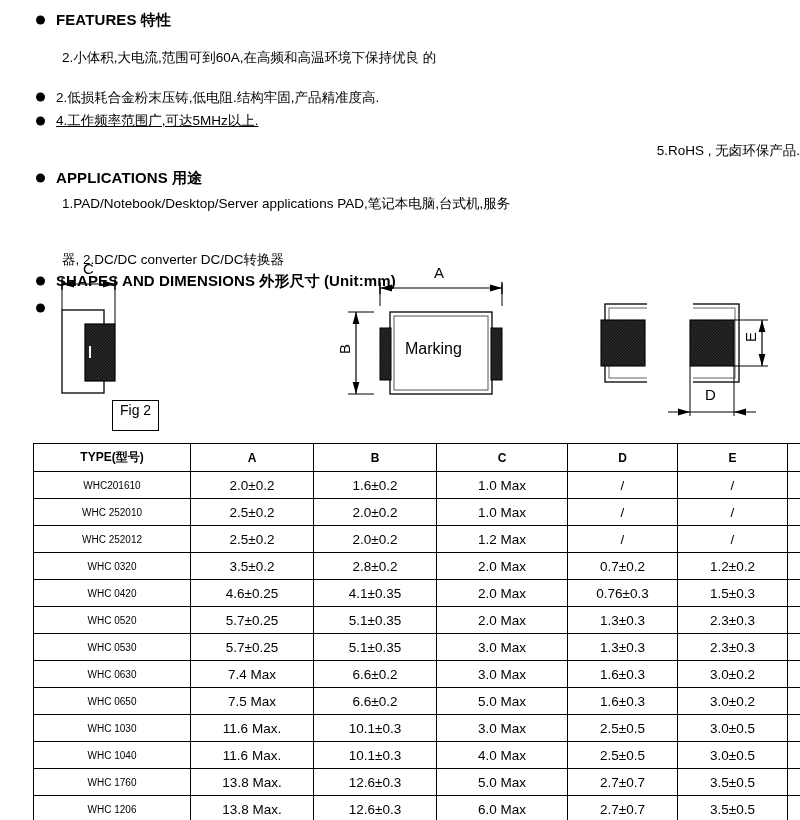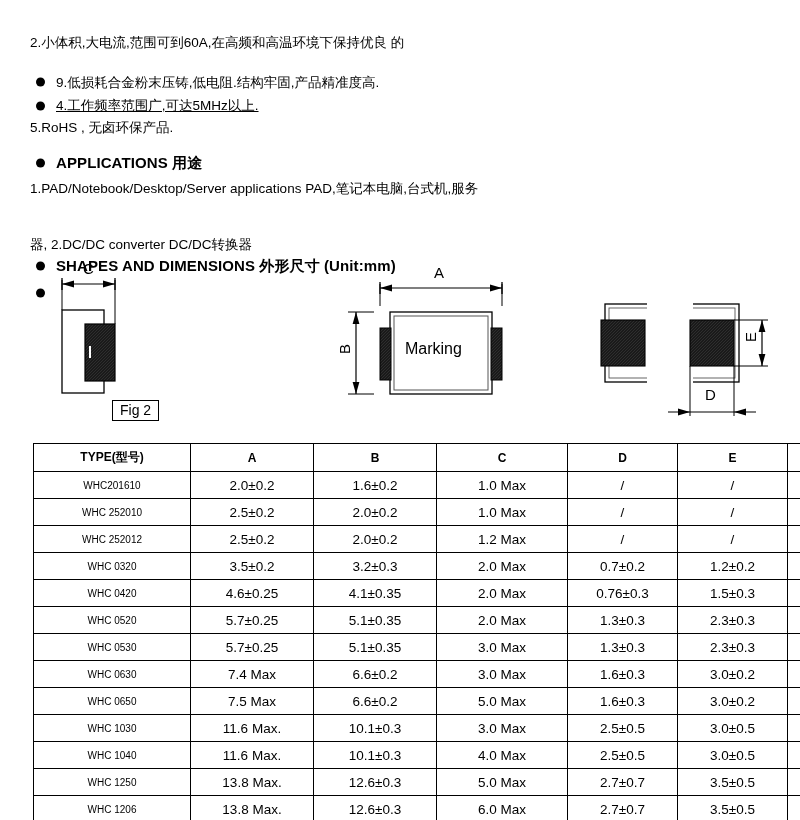--- a/index.html
+++ b/index.html
@@ -45,21 +45,21 @@
   .hdr {
     font-size: 15px;
     font-weight: bold;
     letter-spacing: 0.1px;
   }
   .body-txt {
     font-size: 13.5px;
     font-weight: 500;
   }
   .indent {
-    padding-left: 30px;
+    padding-left: 62px;
   }
 
   
   .figures {
     position: absolute;
     left: 0;
     top: 262px;
     width: 800px;
     height: 176px;
   }
@@ -67,21 +67,21 @@
     position: absolute;
     font-size: 15px;
     font-weight: 500;
     font-family: "Liberation Sans", sans-serif;
   }
   .fig2-box {
     position: absolute;
     left: 112px;
     top: 400px;
     border: 1.4px solid #000;
-    padding: 1px 7px 2px 7px;
+    padding: 1px 7px 12px 7px;
     font-size: 14px;
     background: #fff;
     line-height: 1.15;
   }
 
   
   table.dim {
     position: absolute;
     left: 33px;
     top: 443px;
@@ -112,36 +112,39 @@
   .c-c     { width: 131px; }
   .c-d     { width: 110px; }
   .c-e     { width: 110px; }
   .c-fig   { width: 46px; }
 </style>
 </head>
 <body>
 
 <div class="sheet">
 
+  <div class="line bullet hdr" style="top:12px;">
+    <span>FEATURES 特性</span>
+  </div>
 
 
   <div class="line body-txt indent" style="top:36px;">
     <span>2.小体积,大电流,范围可到60A,在高频和高温环境下保持优良  的</span>
   </div>
 
 
   <div class="line bullet body-txt" style="top:62px;">
-    <span>9.低损耗合金粉末压铸,低电阻.结构牢固,产品精准度高.</span>
+    <span>2.低损耗合金粉末压铸,低电阻.结构牢固,产品精准度高.</span>
   </div>
 
   <div class="line bullet body-txt" style="top:72px;text-decoration:underline;">
     <span>4.工作频率范围广,可达5MHz以上.</span>
   </div>
 
-  <div class="line body-txt indent" style="top:80px;">
+  <div class="line body-txt indent" style="top:88px;text-align:right;">
     <span>5.RoHS , 无卤环保产品.</span>
   </div>
 
   <div class="line bullet hdr" style="top:101px;">
     <span>APPLICATIONS  用途</span>
   </div>
 
   <div class="line body-txt indent" style="top:113px;">
     <span>1.PAD/Notebook/Desktop/Server applications   PAD,笔记本电脑,台式机,服务</span>
   </div>
@@ -297,21 +300,21 @@
         <td>2.5±0.2</td>
         <td>2.0±0.2</td>
         <td>1.2 Max</td>
         <td>/</td>
         <td>/</td>
         <td>1</td>
       </tr>
       <tr>
         <td>WHC 0320</td>
         <td>3.5±0.2</td>
-        <td>3.2±0.3</td>
+        <td>2.8±0.2</td>
         <td>2.0 Max</td>
         <td>0.7±0.2</td>
         <td>1.2±0.2</td>
         <td>2</td>
       </tr>
       <tr>
         <td>WHC 0420</td>
         <td>4.6±0.25</td>
         <td>4.1±0.35</td>
         <td>2.0 Max</td>
@@ -367,21 +370,21 @@
       <tr>
         <td>WHC 1040</td>
         <td>11.6 Max.</td>
         <td>10.1±0.3</td>
         <td>4.0 Max</td>
         <td>2.5±0.5</td>
         <td>3.0±0.5</td>
         <td>2</td>
       </tr>
       <tr>
-        <td>WHC 1250</td>
+        <td>WHC 1760</td>
         <td>13.8 Max.</td>
         <td>12.6±0.3</td>
         <td>5.0 Max</td>
         <td>2.7±0.7</td>
         <td>3.5±0.5</td>
         <td>2</td>
       </tr>
       <tr>
         <td>WHC 1206</td>
         <td>13.8 Max.</td>

